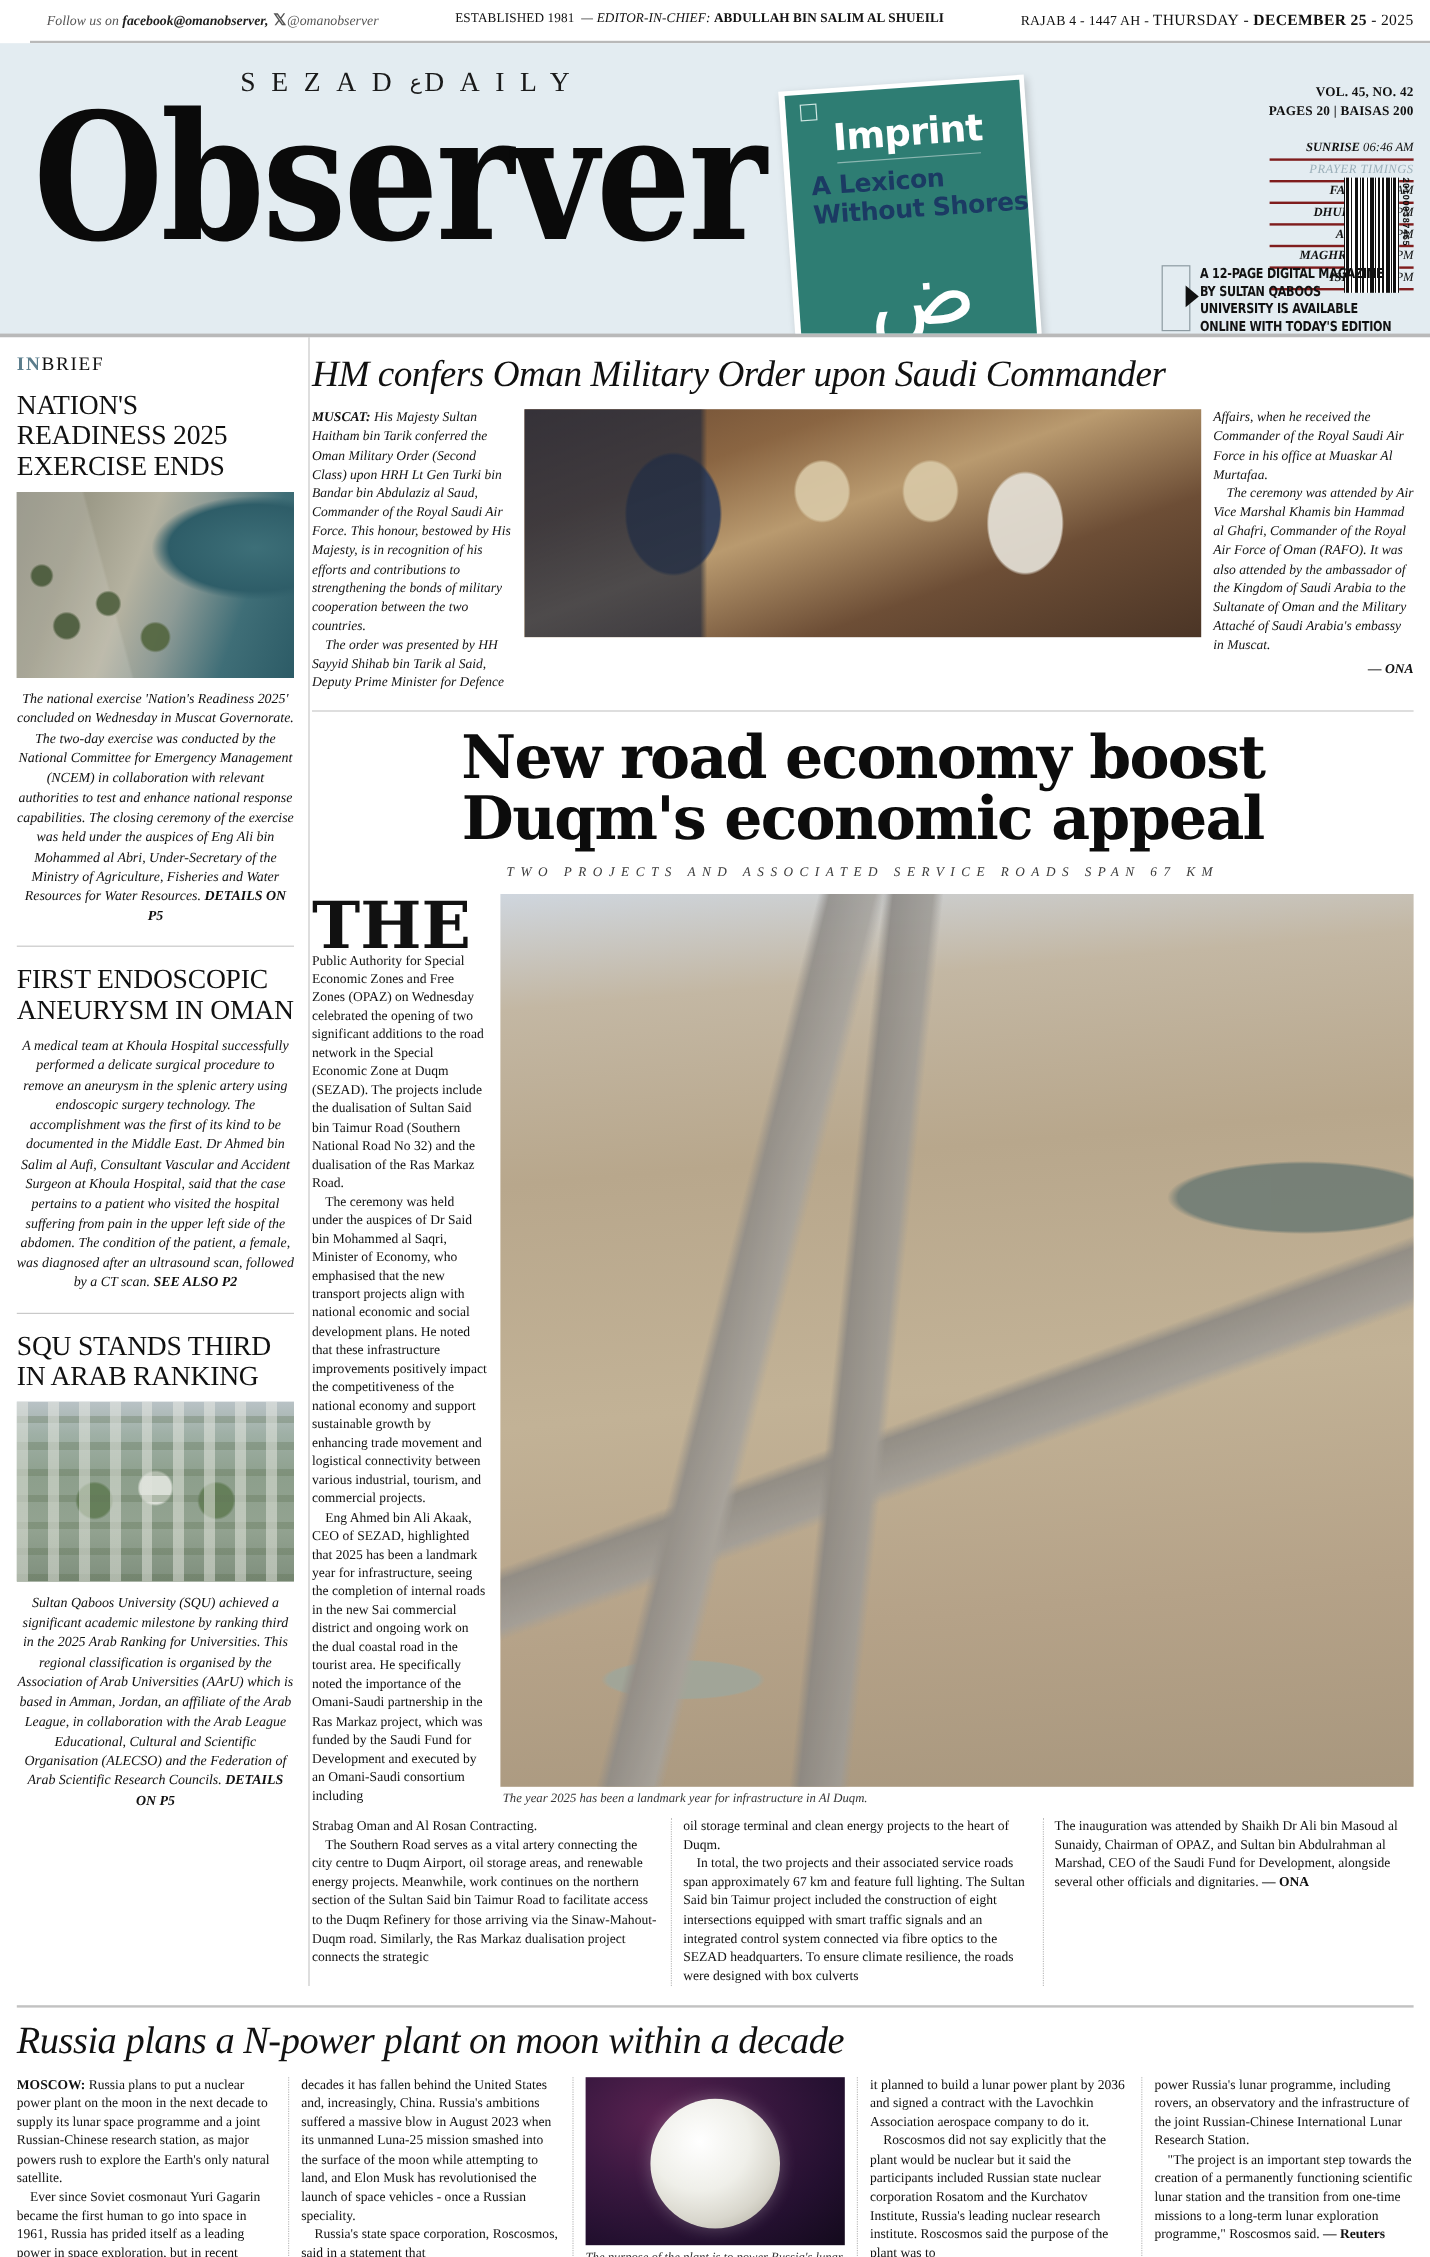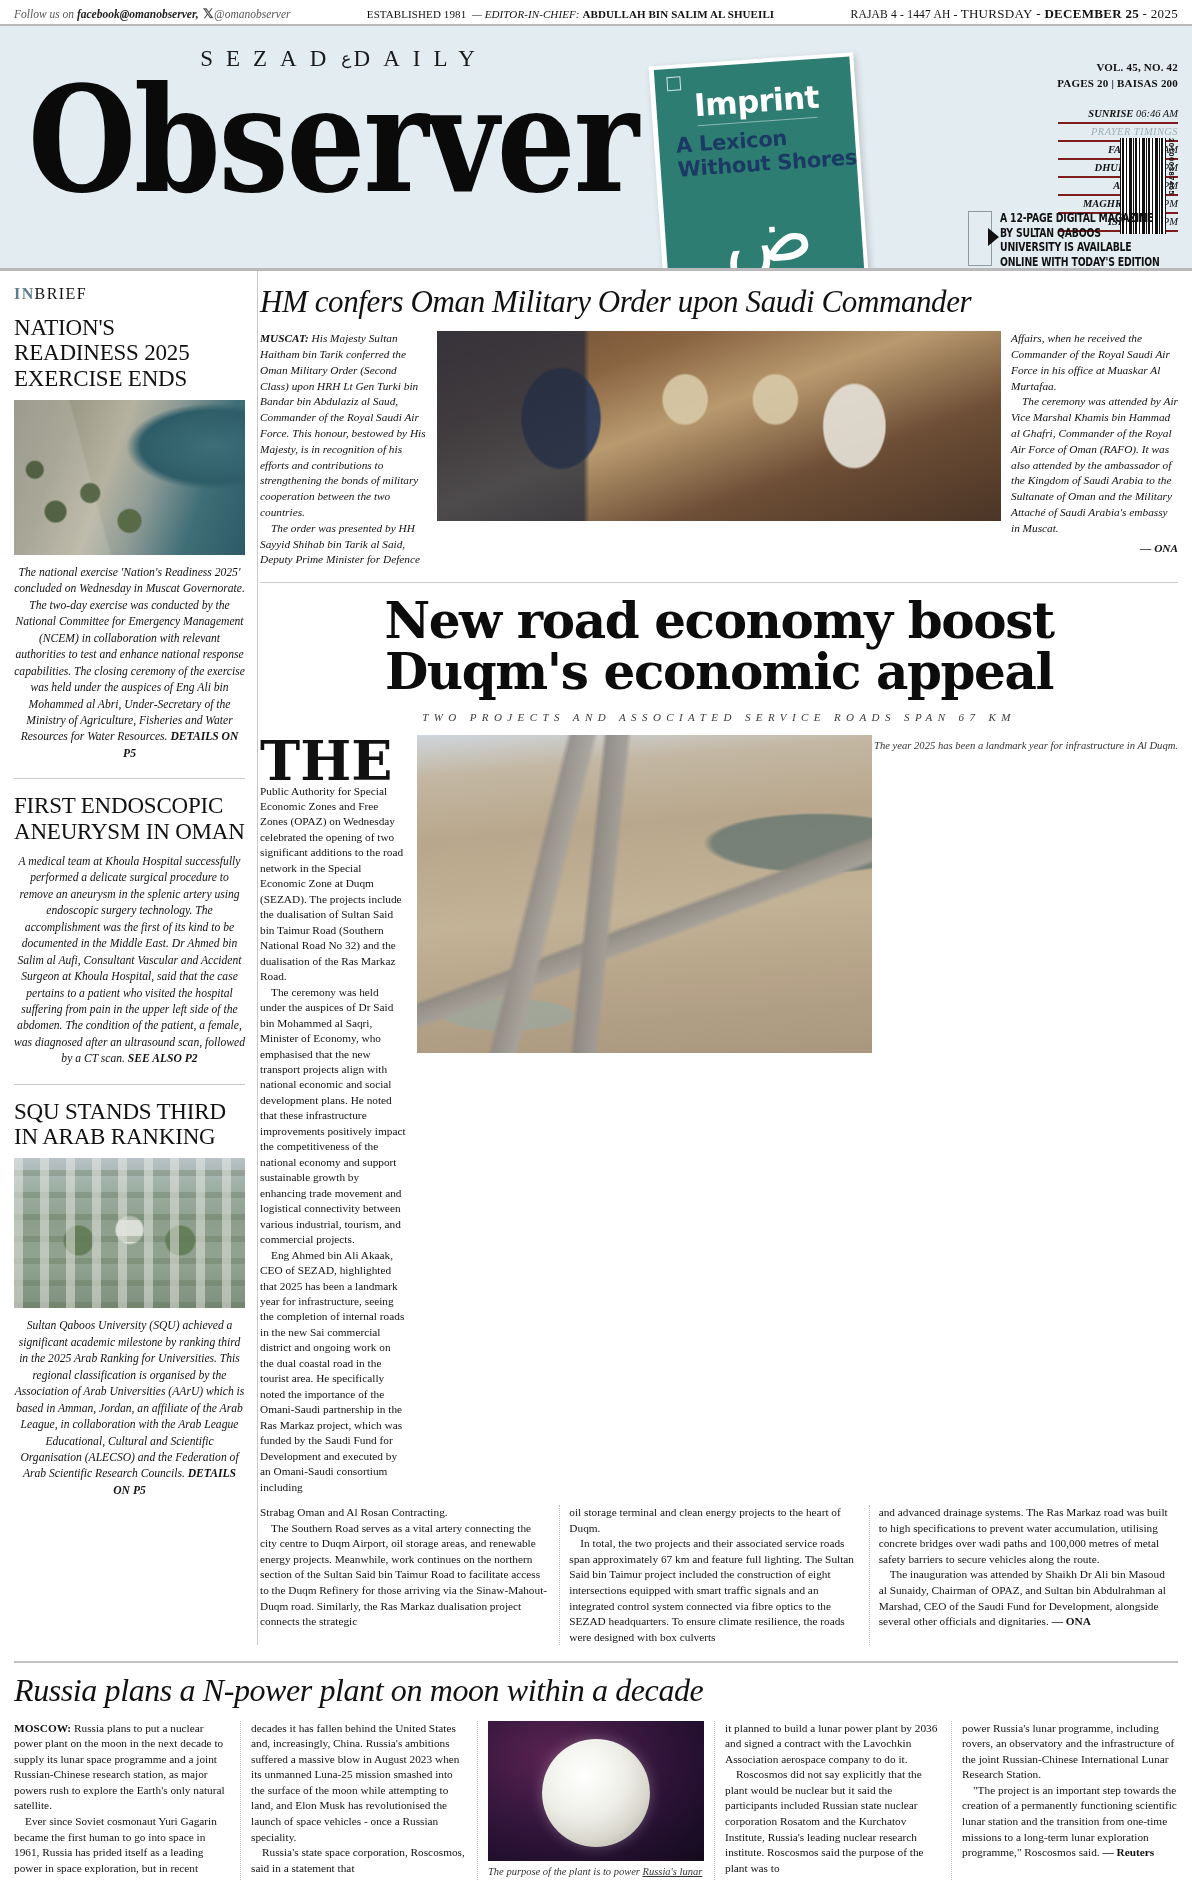--- a/index.html
+++ b/index.html
@@ -7,25 +7,26 @@
     width: 1192px; height: 1881px;
     background: #ffffff;
     font-family: "Liberation Serif", serif;
     color: #111;
     overflow: hidden;
   }
   .page { position: relative; width: 1192px; height: 1881px; }
 
   
   .topbar {
-    display: flex; align-items: center;
+    display: flex; align-items: flex-start;
     padding: 9px 14px 6px 14px;
     font-size: 11.5px;
     border-bottom: 2px solid #b9b9b9;
-    height: 26px;
+    height: 36px;
+    margin-left: 25px;
   }
   .topbar .follow { flex: 0 0 auto; color: #555; font-style: italic; font-family: "Liberation Serif", serif; }
   .topbar .follow b { font-style: italic; font-weight: bold; color: #222; }
   .x-glyph {
     display: inline-block; font-weight: bold; font-style: normal;
     font-family: "Liberation Sans", sans-serif; font-size: 13px;
     transform: scaleX(1.05); margin: 0 1px 0 4px;
   }
   .topbar .estab { flex: 1 1 auto; text-align: center; font-size: 11px; letter-spacing: .1px; }
   .topbar .estab i { font-style: italic; }
@@ -405,37 +406,36 @@
         <div class="lead-h">New road economy boost</div>
         <div class="lead-h">Duqm's economic appeal</div>
         <div class="lead-kicker">TWO PROJECTS AND ASSOCIATED SERVICE ROADS SPAN 67 KM</div>
 
         <div class="lead-grid">
           <div class="lead-col1">
             <p><span class="dropcap">THE</span><span> Public Authority for Special Economic Zones and Free Zones (OPAZ) on Wednesday celebrated the opening of two significant additions to the road network in the Special Economic Zone at Duqm (SEZAD). The projects include the dualisation of Sultan Said bin Taimur Road (Southern National Road No 32) and the dualisation of the Ras Markaz Road.</span></p>
             <p>The ceremony was held under the auspices of Dr Said bin Mohammed al Saqri, Minister of Economy, who emphasised that the new transport projects align with national economic and social development plans. He noted that these infrastructure improvements positively impact the competitiveness of the national economy and support sustainable growth by enhancing trade movement and logistical connectivity between various industrial, tourism, and commercial projects.</p>
             <p>Eng Ahmed bin Ali Akaak, CEO of SEZAD, highlighted that 2025 has been a landmark year for infrastructure, seeing the completion of internal roads in the new Sai commercial district and ongoing work on the dual coastal road in the tourist area. He specifically noted the importance of the Omani-Saudi partnership in the Ras Markaz project, which was funded by the Saudi Fund for Development and executed by an Omani-Saudi consortium including</p>
           </div>
-          <div style="flex:1 1 auto;display:flex;">
+          <div style="flex:1 1 auto;display:flex;flex-direction:column;">
             <div class="lead-photo"></div>
             <div class="lead-cap">The year 2025 has been a landmark year for infrastructure in Al Duqm.</div>
           </div>
         </div>
 
         <div class="lead-cols">
           <div class="c">
             <p>Strabag Oman and Al Rosan Contracting.</p>
             <p>The Southern Road serves as a vital artery connecting the city centre to Duqm Airport, oil storage areas, and renewable energy projects. Meanwhile, work continues on the northern section of the Sultan Said bin Taimur Road to facilitate access to the Duqm Refinery for those arriving via the Sinaw-Mahout-Duqm road. Similarly, the Ras Markaz dualisation project connects the strategic</p>
           </div>
           <div class="c">
             <p>oil storage terminal and clean energy projects to the heart of Duqm.</p>
             <p>In total, the two projects and their associated service roads span approximately 67 km and feature full lighting. The Sultan Said bin Taimur project included the construction of eight intersections equipped with smart traffic signals and an integrated control system connected via fibre optics to the SEZAD headquarters. To ensure climate resilience, the roads were designed with box culverts</p>
           </div>
           <div class="c">
-            <p>and advanced drainage systems. The Ras Markaz road was built to high specifications to prevent water accumulation, utilising concrete bridges over wadi paths and 100,000 metres of metal safety barriers to secure vehicles along the route.</p>
             <p><span>The inauguration was attended by Shaikh Dr Ali bin Masoud al Sunaidy, Chairman of OPAZ, and Sultan bin Abdulrahman al Marshad, CEO of the Saudi Fund for Development, alongside several other officials and dignitaries.</span> <b>— ONA</b></p>
           </div>
         </div>
       </div>
     </div>
   </div>
 
   <div class="russia-wrap">
     <div class="rule-heavy"></div>
     <div class="russia-h">Russia plans a N-power plant on moon within a decade</div>

